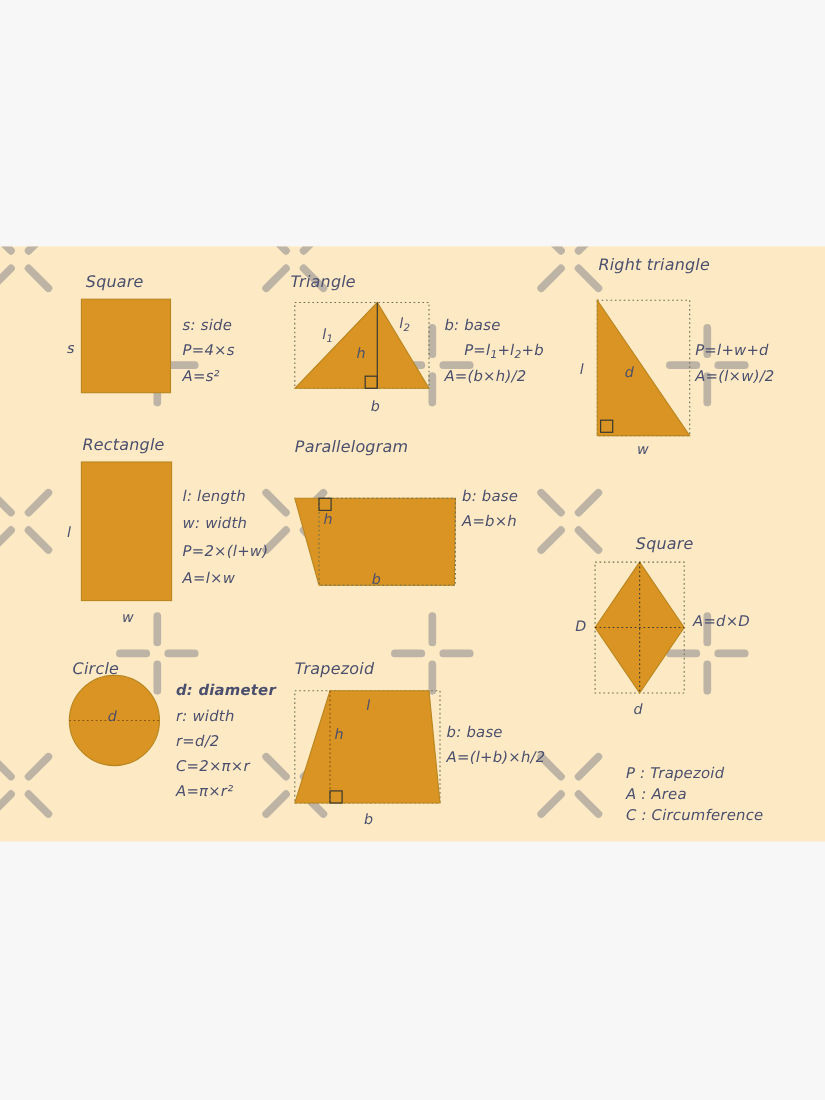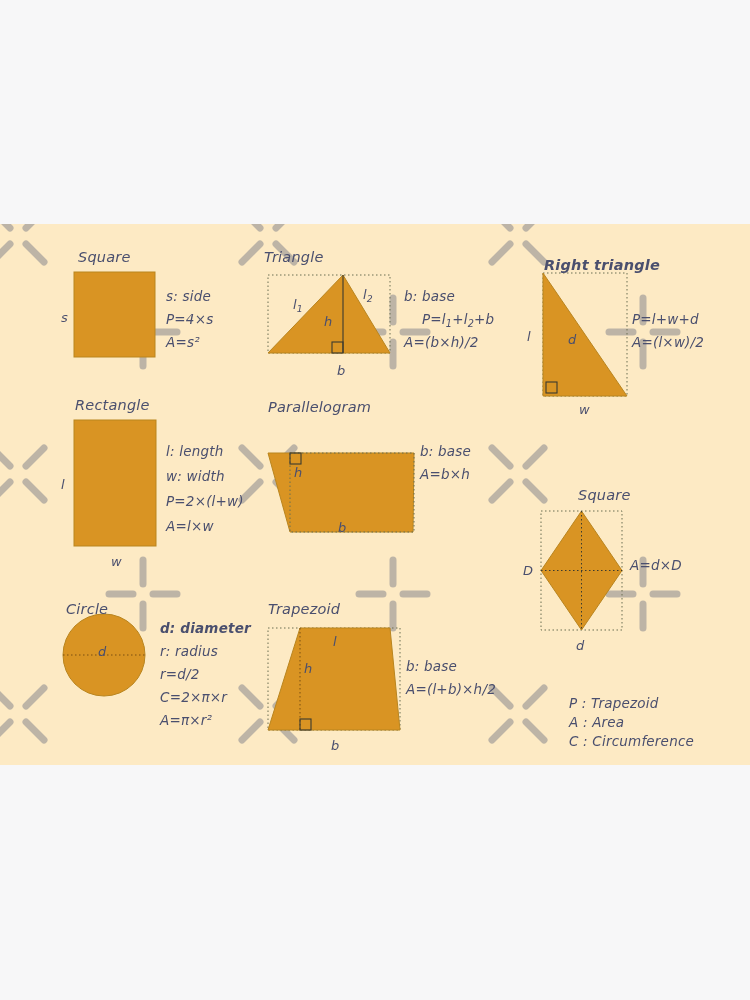--- a/index.html
+++ b/index.html
@@ -165,21 +165,21 @@
 
       <div class="lbl title-lbl" style="left:264px; top:24px;">Triangle</div>
       <div class="lbl dim-lbl" style="left:293px; top:72px;"><span>l</span><span class="sub">1</span></div>
       <div class="lbl dim-lbl" style="left:363px; top:62px;"><span>l</span><span class="sub">2</span></div>
       <div class="lbl dim-lbl" style="left:324px; top:89px;">h</div>
       <div class="lbl dim-lbl" style="left:337px; top:138px;">b</div>
       <div class="lbl formula-lbl" style="left:404px; top:63px;">b: base</div>
       <div class="lbl formula-lbl" style="left:422px; top:86px;"><span>P=l</span><span class="sub">1</span><span>+l</span><span class="sub">2</span><span>+b</span></div>
       <div class="lbl formula-lbl" style="left:404px; top:109px;">A=(b×h)/2</div>
 
-      <div class="lbl title-lbl" style="left:544px; top:32px;font-weight:bold;">Right triangle</div>
+      <div class="lbl title-lbl" style="left:544px; top:8px;">Right triangle</div>
       <div class="lbl dim-lbl" style="left:527px; top:104px;">l</div>
       <div class="lbl dim-lbl" style="left:579px; top:177px;">w</div>
       <div class="lbl dim-lbl" style="left:568px; top:107px;">d</div>
       <div class="lbl formula-lbl" style="left:632px; top:86px;">P=l+w+d</div>
       <div class="lbl formula-lbl" style="left:632px; top:109px;">A=(l×w)/2</div>
 
       <div class="lbl title-lbl" style="left:75px; top:172px;">Rectangle</div>
       <div class="lbl dim-lbl" style="left:61px; top:252px;">l</div>
       <div class="lbl dim-lbl" style="left:111px; top:329px;">w</div>
       <div class="lbl formula-lbl" style="left:166px; top:218px;">l: length</div>
@@ -194,21 +194,21 @@
       <div class="lbl formula-lbl" style="left:420px; top:241px;">A=b×h</div>
 
       <div class="lbl title-lbl" style="left:578px; top:262px;">Square</div>
       <div class="lbl dim-lbl" style="left:523px; top:338px;">D</div>
       <div class="lbl dim-lbl" style="left:576px; top:413px;">d</div>
       <div class="lbl formula-lbl" style="left:630px; top:332px;">A=d×D</div>
 
       <div class="lbl title-lbl" style="left:66px; top:376px;">Circle</div>
       <div class="lbl dim-lbl" style="left:98px; top:419px;">d</div>
       <div class="lbl formula-lbl" style="left:160px; top:395px;font-weight:bold;">d: diameter</div>
-      <div class="lbl formula-lbl" style="left:160px; top:418px;">r: radius</div>
+      <div class="lbl formula-lbl" style="left:160px; top:418px;">r: width</div>
       <div class="lbl formula-lbl" style="left:160px; top:441px;">r=d/2</div>
       <div class="lbl formula-lbl" style="left:160px; top:464px;">C=2×π×r</div>
       <div class="lbl formula-lbl" style="left:160px; top:487px;">A=π×r²</div>
 
       <div class="lbl title-lbl" style="left:268px; top:376px;">Trapezoid</div>
       <div class="lbl dim-lbl" style="left:333px; top:409px;">l</div>
       <div class="lbl dim-lbl" style="left:304px; top:436px;">h</div>
       <div class="lbl dim-lbl" style="left:331px; top:513px;">b</div>
       <div class="lbl formula-lbl" style="left:406px; top:433px;">b: base</div>
       <div class="lbl formula-lbl" style="left:406px; top:456px;">A=(l+b)×h/2</div>

